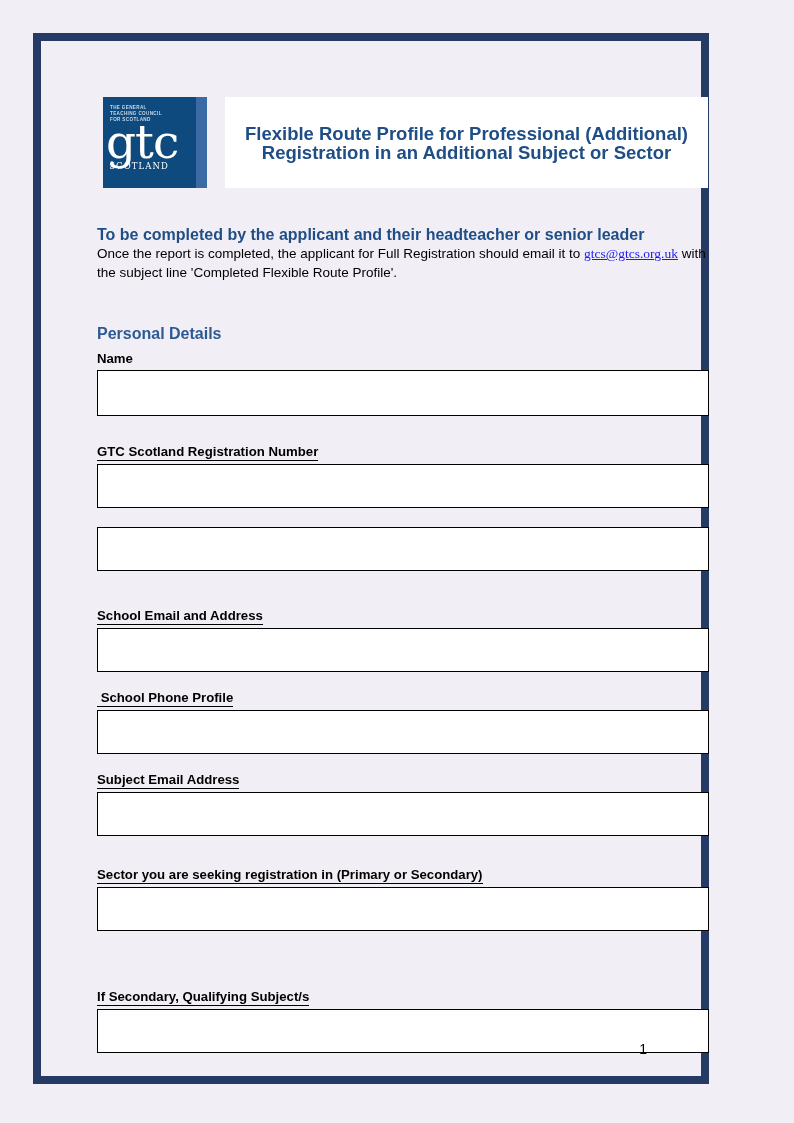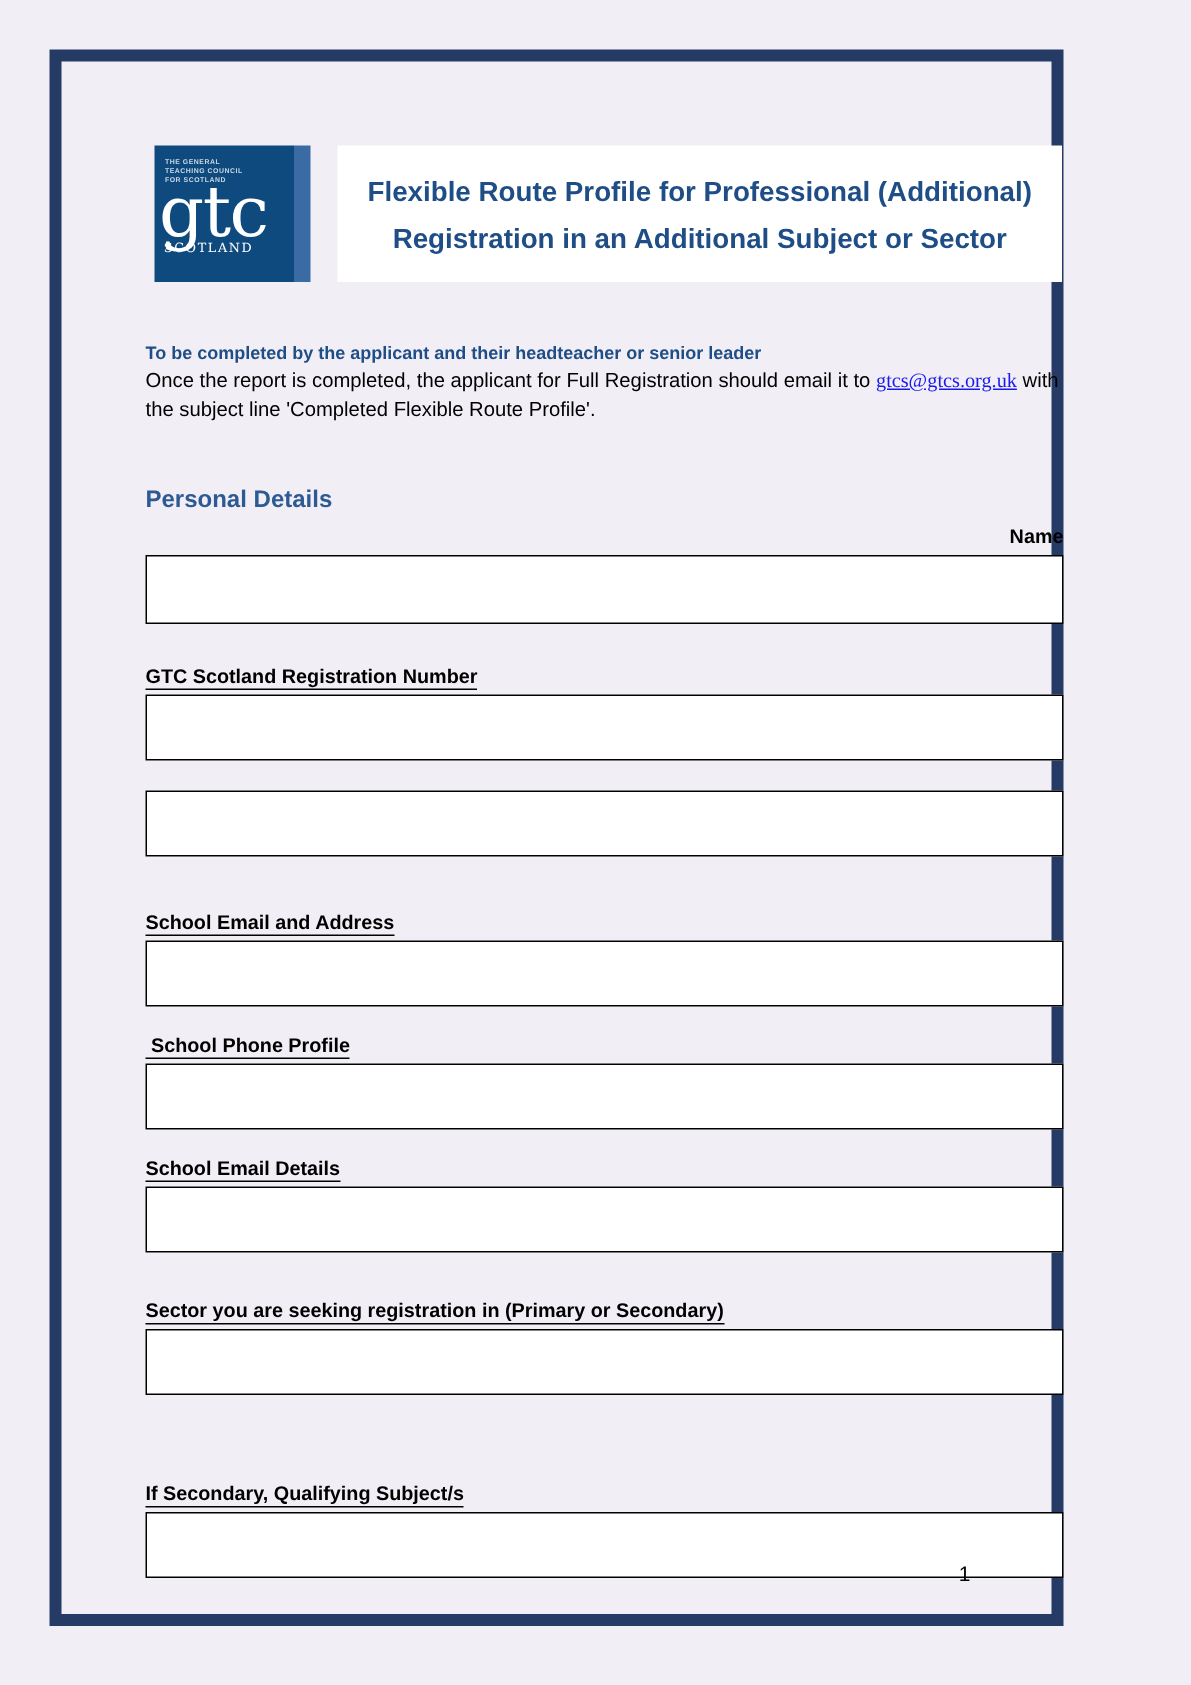--- a/index.html
+++ b/index.html
@@ -96,36 +96,36 @@
     display: flex;
     align-items: center;
     justify-content: center;
     padding: 4px 14px;
     box-sizing: border-box;
   }
   .title-text {
     color: #1f4e87;
     font-size: 18.5px;
     font-weight: bold;
-    line-height: 31px;
+    line-height: 19px;
     text-align: center;
     font-family: "Liberation Sans", sans-serif;
   }
 
   
   .intro {
     position: absolute;
     left: 56px;
     top: 185px;
     width: 610px;
   }
   .intro-bold {
     color: #1f4e87;
     font-weight: bold;
-    font-size: 12px;
+    font-size: 16px;
     line-height: 18px;
   }
   .intro-line {
     color: #000000;
     font-size: 13.5px;
     line-height: 19px;
   }
   .email-link {
     color: #1a1aee;
     text-decoration: underline;
@@ -204,26 +204,26 @@
     </div>
 
     <div class="intro">
       <div class="intro-bold">To be completed by the applicant and their headteacher or senior leader</div>
       <div class="intro-line"><span>Once the report is completed, the applicant for Full Registration should email it to </span><a class="email-link" href="#">gtcs@gtcs.org.uk</a><span> with the subject line 'Completed Flexible Route Profile'.</span></div>
     </div>
 
     <div class="section-heading">Personal Details</div>
 
     <div class="fields" id="fields-container">
-        <div class="field" style="top: 0px; text-align: right;"><div class="field-label">Name</div><div class="field-box" style="height: 46px;"></div></div>
+        <div class="field" style="top: 0px;"><div class="field-label">Name</div><div class="field-box" style="height: 46px;"></div></div>
         <div class="field" style="top: 93px;"><div class="field-label underlined">GTC Scotland Registration Number</div><div class="field-box" style="height: 44px;"></div></div>
         <div class="field" style="top: 175px;"><div class="field-box" style="height: 44px;"></div></div>
         <div class="field" style="top: 257px;"><div class="field-label underlined">School Email and Address</div><div class="field-box" style="height: 44px;"></div></div>
         <div class="field" style="top: 339px;"><div class="field-label underlined"> School Phone Profile</div><div class="field-box" style="height: 44px;"></div></div>
-        <div class="field" style="top: 421px;"><div class="field-label underlined">School Email Details</div><div class="field-box" style="height: 44px;"></div></div>
+        <div class="field" style="top: 421px;"><div class="field-label underlined">Subject Email Address</div><div class="field-box" style="height: 44px;"></div></div>
         <div class="field" style="top: 516px;"><div class="field-label underlined">Sector you are seeking registration in (Primary or Secondary)</div><div class="field-box" style="height: 44px;"></div></div>
         <div class="field" style="top: 610px; margin-top: 28px;"><div class="field-label underlined">If Secondary, Qualifying Subject/s</div><div class="field-box" style="height: 44px;"></div></div>
       </div>
 
     <div class="page-number">1</div>
 
   </div>
 </div>
 
 </body></html>

